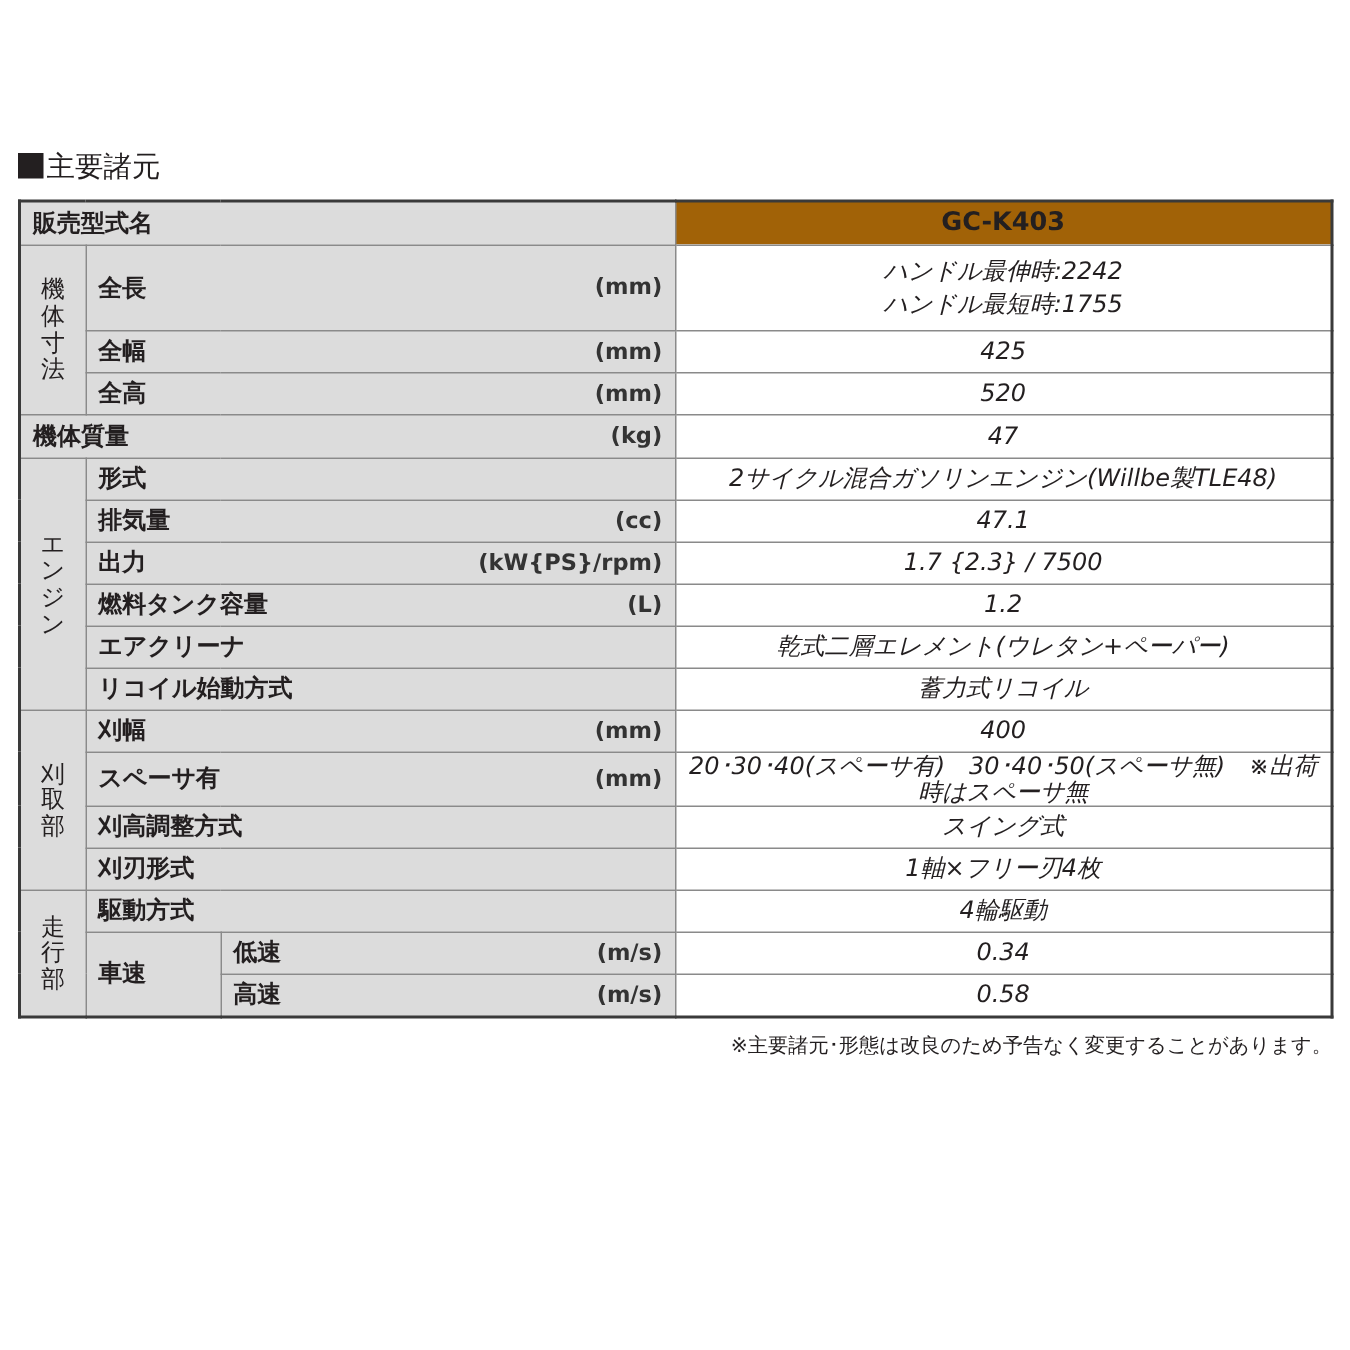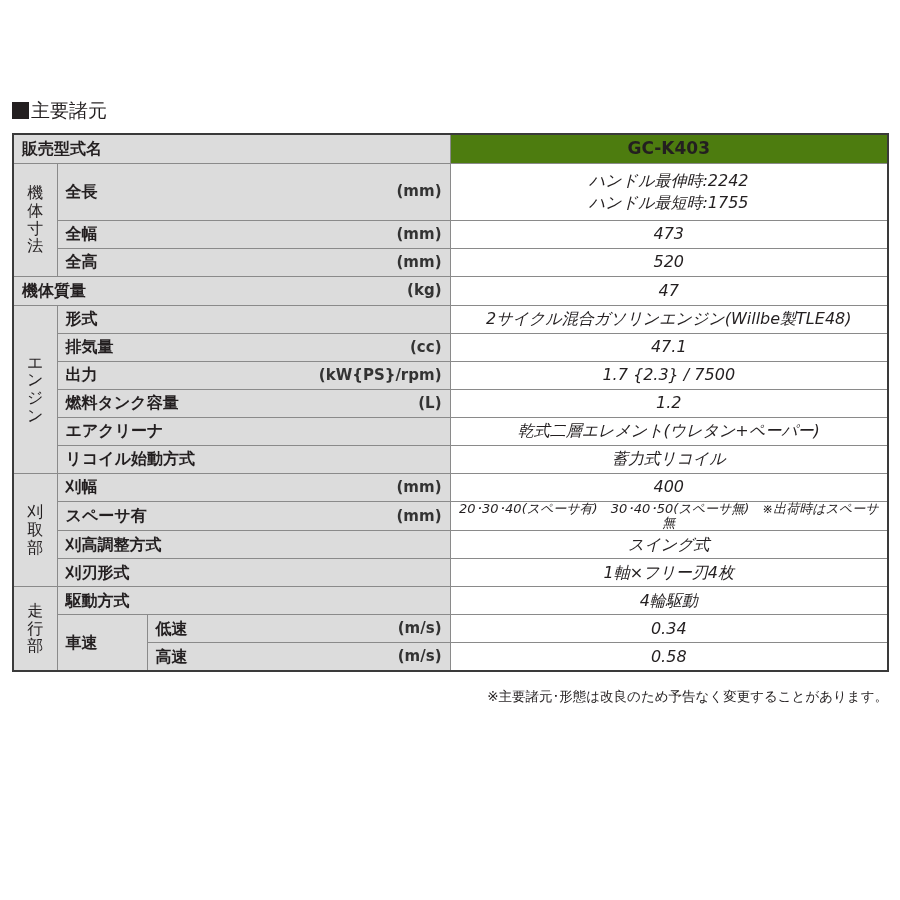--- a/index.html
+++ b/index.html
@@ -4,27 +4,27 @@
 <style>
   html, body { margin:0; padding:0; background:#ffffff; }
   body { width:900px; height:900px; position:relative; overflow:hidden;
          font-family:"DejaVu Sans","Liberation Sans",sans-serif; color:#231f20; }
   .title { position:absolute; left:12px; top:98px; font-size:19px; font-weight:normal; letter-spacing:0px; }
   .title .sq { display:inline-block; width:17px; height:17px; background:#231f20; vertical-align:-2px; margin-right:2px; }
   table.spec { position:absolute; left:12px; top:133px; width:875px; border-collapse:collapse; table-layout:fixed; font-size:16px; }
   table.spec td { padding:0 8px; height:27px; border:1px solid #8a8a8a; line-height:1.1; }
   td.lbl { background:#dcdcdc;font-weight:bold; }
   td.val { background:#ffffff; text-align:center;font-style:italic; }
-  td.hdr { background:#4d7c0f; text-align:center; font-weight:bold; font-size:17px; }
+  td.hdr { background:#a16207; text-align:center; font-weight:bold; font-size:17px; }
   td.grp { background:#dcdcdc; text-align:center; vertical-align:middle; padding:0 4px !important; line-height:1.15; }
   td.grp span { display:block; }
   .row-flex { display:flex; justify-content:space-between; align-items:center; }
   .unit { font-size:15px; color:#333; }
   .thick-top td { border-top:2px solid #3a3a3a; }
-  .small { font-size:13px; }
+  .small { font-size:16px; }
   tr.tall td { height:56px; }
   .two-line span { display:block; line-height:22px; }
   .note { position:absolute; right:12px; top:688px; font-size:13.5px; }
   table.spec { border:2px solid #3a3a3a; }
 </style>
 </head>
 <body>
 
 <div class="title"><span class="sq"></span><span>主要諸元</span></div>
 
@@ -59,21 +59,21 @@
           <span>ハンドル最短時:1755</span>
         </td>
   </tr>
   <tr>
     <td class="lbl" colspan="2">
           <div class="row-flex">
             <span>全幅</span>
             <span class="unit">(mm)</span>
           </div>
         </td>
-    <td class="val">473</td>
+    <td class="val">425</td>
   </tr>
   <tr>
     <td class="lbl" colspan="2">
           <div class="row-flex">
             <span>全高</span>
             <span class="unit">(mm)</span>
           </div>
         </td>
     <td class="val">520</td>
   </tr>

